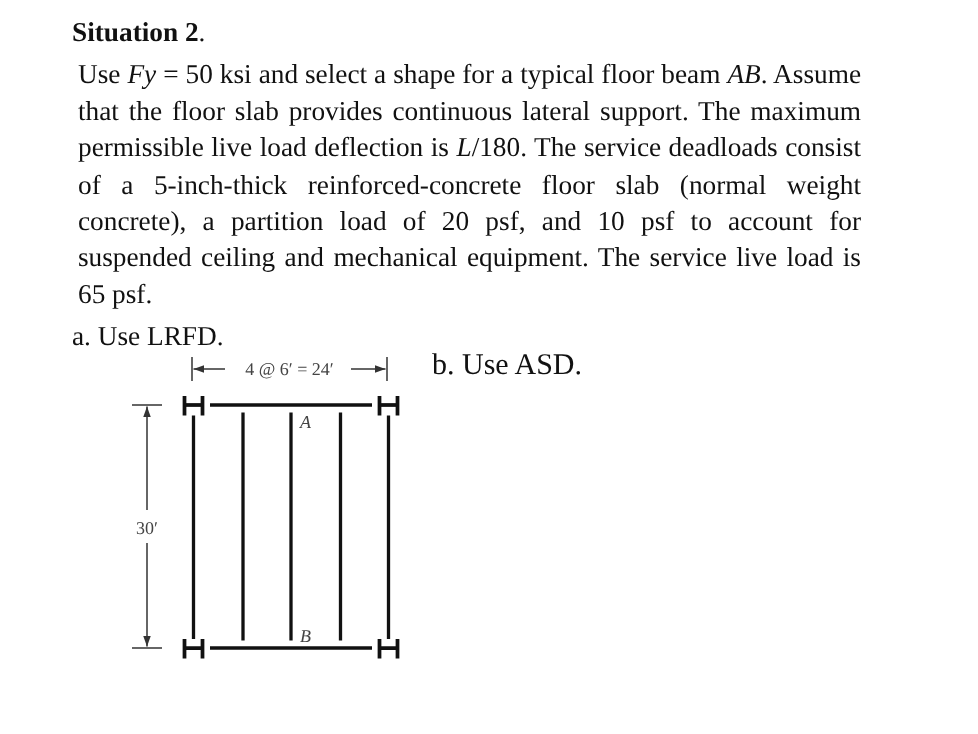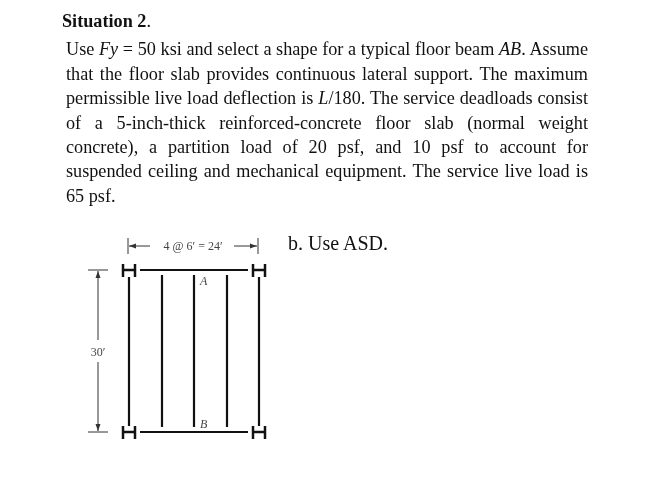--- a/index.html
+++ b/index.html
@@ -10,21 +10,21 @@
     body {
       width: 652px;
       height: 489px;
       position: relative;
       overflow: hidden;
       font-family: "Liberation Serif", "DejaVu Serif", serif;
       color: #111111;
     }
     .doc {
       position: absolute;
-      left: 62px;
+      left: 48px;
       top: 9px;
       width: 530px;
       font-size: 18.2px;
       line-height: 24.4px;
     }
     .title {
       font-weight: bold;
       margin: 0;
     }
     .title .dot { font-weight: normal; }
@@ -54,20 +54,21 @@
       font-family: "Liberation Serif", "DejaVu Serif", serif;
       fill: #444444;
     }
   </style>
 </head>
 <body>
 
 <div class="doc">
   <p class="title"><span>Situation 2</span><span class="dot">.</span></p>
   <p class="para"><span>Use </span><i>Fy</i><span> = 50 ksi and select a shape for a typical floor beam </span><i>AB</i><span>. Assume that the floor slab provides continuous lateral support. The maximum permissible live load deflection is </span><i>L</i><span>/180. The service deadloads consist of a 5-inch-thick reinforced-concrete floor slab (normal weight concrete), a partition load of 20 psf, and 10 psf to account for suspended ceiling and mechanical equipment. The service live load is 65 psf.</span></p>
+  <p class="opt-a">a. Use LRFD.</p>
 </div>
 
 <p class="opt-b">b. Use ASD.</p>
 
 <svg class="figure" viewBox="0 0 652 489" xmlns="http://www.w3.org/2000/svg">
 
   <g stroke="#333" stroke-width="1" fill="#333">
     <line x1="128" y1="238" x2="128" y2="254"></line>
     <line x1="258" y1="238" x2="258" y2="254"></line>
     <line x1="129" y1="246" x2="150" y2="246"></line>

